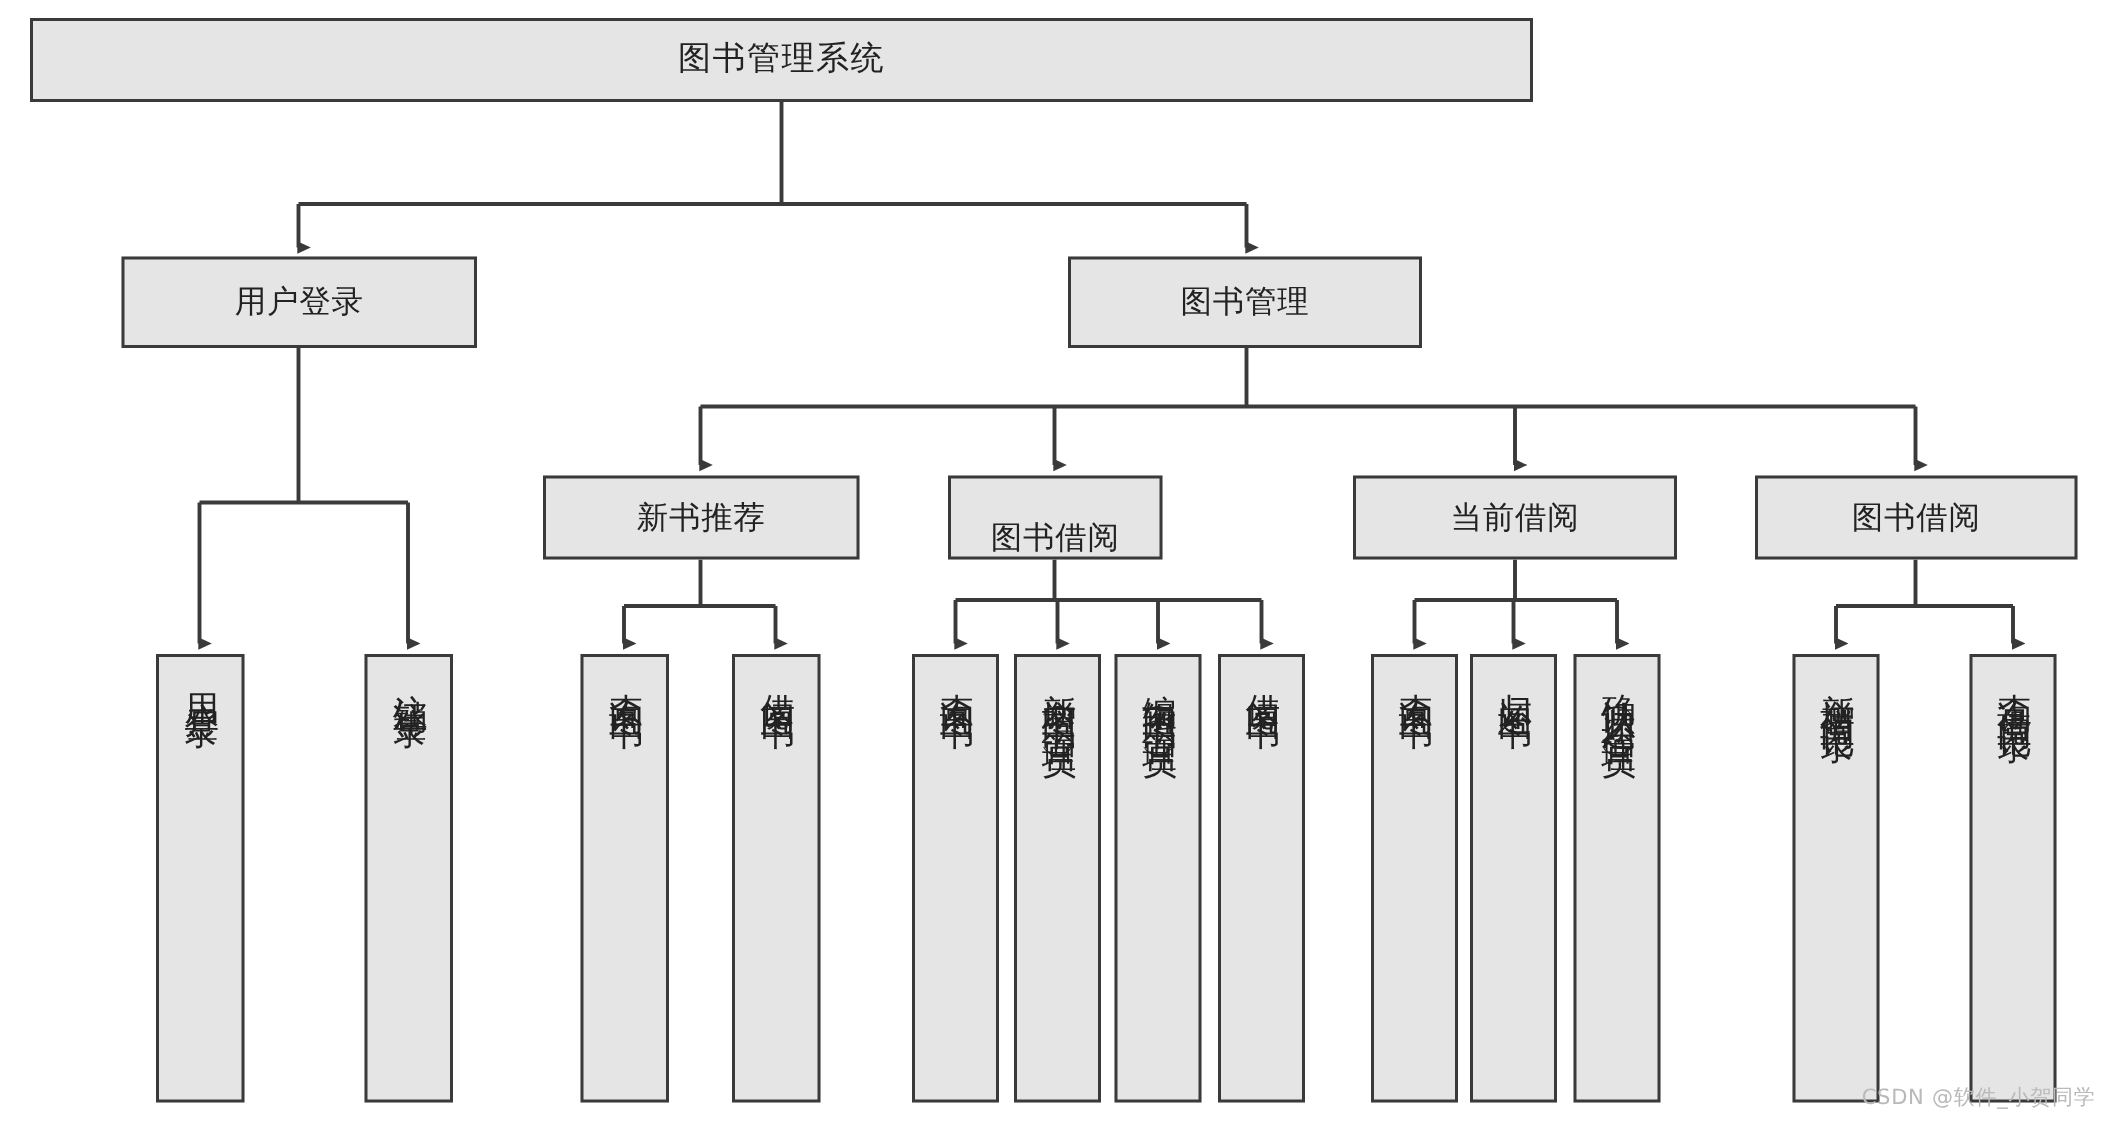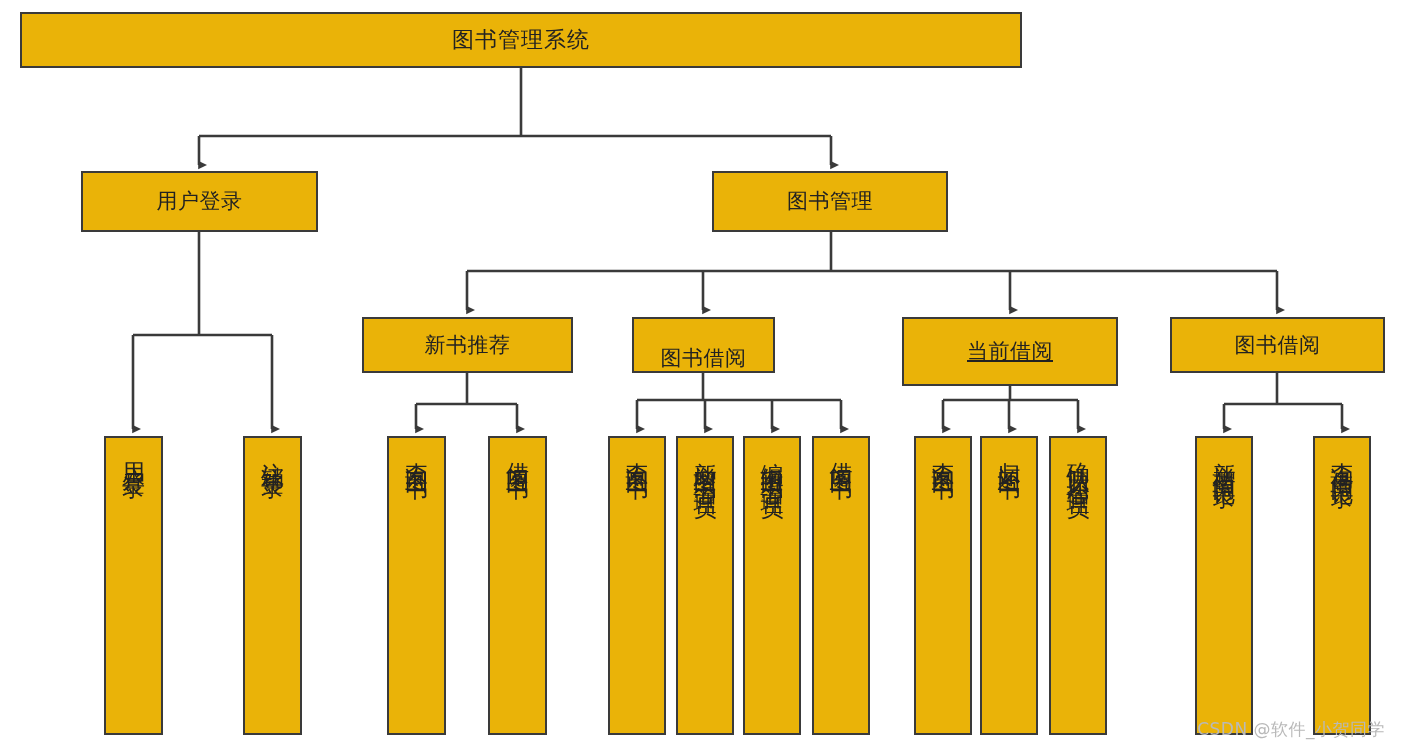--- a/index.html
+++ b/index.html
@@ -20,21 +20,21 @@
     left: 0;
     top: 0;
     width: 1405px;
     height: 747px;
     pointer-events: none;
   }
   .node {
     position: absolute;
     box-sizing: border-box;
     border: 2.5px solid #3a3a3a;
-    background: #eab308;
+    background: #e5e5e5;
     display: flex;
     align-items: center;
     justify-content: center;
     color: #222222;
     z-index: 2;
   }
   .node .lbl {
     display: block;
     text-align: center;
     line-height: 1.18;
@@ -58,23 +58,23 @@
     writing-mode: vertical-rl;
     text-orientation: upright;
     font-size: 23px;
     line-height: 1.0;
     letter-spacing: 5px;
     white-space: nowrap;
     margin: 0 auto;
   }
   .watermark {
     position: absolute;
-    right: 20px;
+    right: 8px;
     bottom: 6px;
-    font-size: 17px;
+    font-size: 14px;
     color: #b9b9b9;
     z-index: 5;
     white-space: nowrap;
     letter-spacing: 0.5px;
   }
 </style>
 </head>
 <body>
 
 <div id="canvas">
@@ -139,21 +139,21 @@
   <div class="node horiz" style="left:362px; top:317px; width:211px; height:56px;">
     <span class="lbl">新书推荐</span>
   </div>
 
   <div class="node horiz" style="left:712px; top:171px; width:236px; height:61px;">
     <span class="lbl">图书管理</span>
   </div>
   <div class="node horiz" style="left:632px; top:317px; width:143px; height:56px;align-items:flex-end;">
     <span class="lbl">图书借阅</span>
   </div>
-  <div class="node horiz" style="left:902px; top:317px; width:216px; height:69px;text-decoration:underline;">
+  <div class="node horiz" style="left:902px; top:317px; width:216px; height:56px;">
     <span class="lbl">当前借阅</span>
   </div>
   <div class="node horiz" style="left:1170px; top:317px; width:215px; height:56px;">
     <span class="lbl">图书借阅</span>
   </div>
 
   <div class="node vert" style="left:104px; top:436px; width:59px; height:299px;">
     <span class="lbl">用户登录</span>
   </div>
   <div class="node vert" style="left:243px; top:436px; width:59px; height:299px;">

